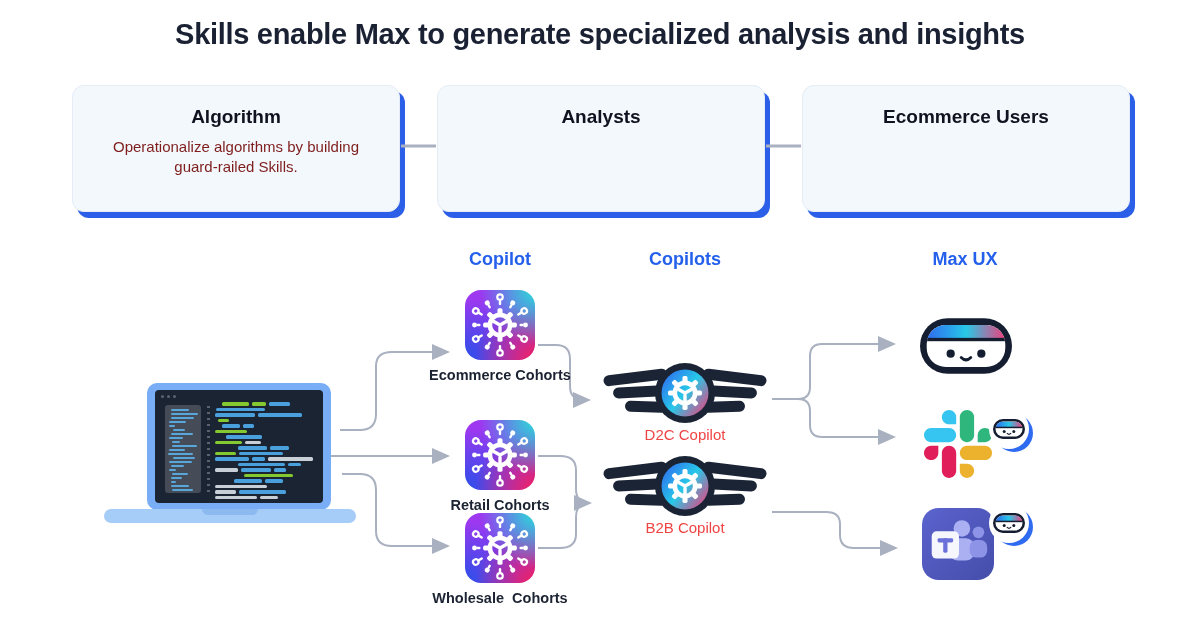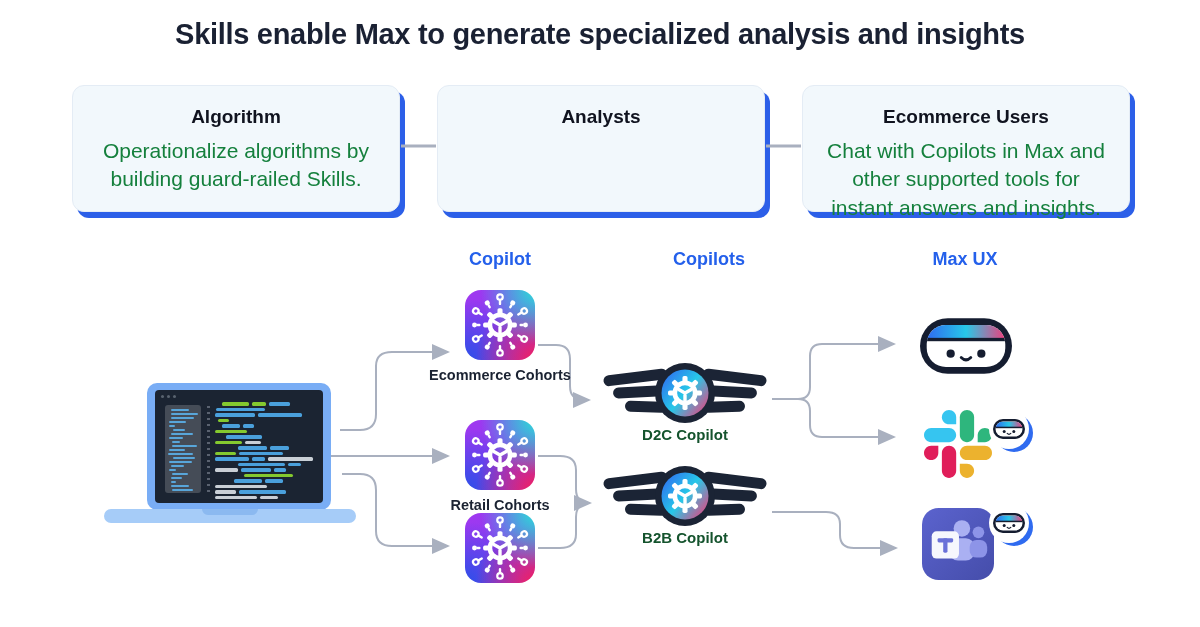--- a/index.html
+++ b/index.html
@@ -10,31 +10,31 @@
   
   .main-title { position:absolute; top:18px; left:0; width:1200px; text-align:center;
     font-size:29px; font-weight:800; color:#1a2133; letter-spacing:-0.3px; }
 
   
   .role-card { position:absolute; top:85px; width:328px; height:127px;
     background:#f2f8fc; border:1px solid #e4ecf5; border-radius:12px;
     box-shadow:5px 6px 0 #2c5fe8; padding:20px 18px 10px;
     display:flex; flex-direction:column; align-items:center; text-align:center; }
   .role-card h2 { font-size:19px; font-weight:700; color:#10131f; margin-bottom:9px; }
-  .role-card p { font-size:21px; line-height:1.35; color:#15803d; }
+  .role-card p { font-size:15px; line-height:1.35; color:#7f1d1d; }
   #card-developers { left:72px; }
   #card-analysts { left:437px; }
   #card-business { left:802px; }
 
   
   .col-label { position:absolute; top:249px; text-align:center;
     font-size:18px; font-weight:700; color:#2460eb; }
   #col-algorithm { left:95px;  width:282px; }
   #col-skills    { left:440px; width:120px; }
-  #col-copilots  { left:625px; width:120px;text-align:right; }
+  #col-copilots  { left:625px; width:120px; }
   #col-maxux     { left:905px; width:120px; }
 
   
   .laptop-screen { position:absolute; left:147px; top:383px; width:184px; height:127px;
     background:#79adf5; border-radius:10px; padding:7px 8px; }
   .laptop-display { position:relative; width:100%; height:100%; background:#1b2432;
     border-radius:4px; overflow:hidden; }
   .win-dot { position:absolute; top:5px; width:3px; height:3px; border-radius:50%; background:#59636f; }
   .laptop-minimap { position:absolute; left:10px; top:15px; width:36px; height:88px;
     background:#454c57; border-radius:3px; padding:4px 3px; overflow:hidden; }
@@ -58,23 +58,23 @@
       radial-gradient(circle at 100% 100%, #f31f5e 0%, rgba(243,31,94,0) 60%),
       radial-gradient(circle at 0% 100%,   #2b4fe8 0%, rgba(43,79,232,0) 62%),
       linear-gradient(135deg,#a238f0,#7a3cf0); }
   .skill-label { margin-top:7px; font-size:14.5px; font-weight:700; color:#1b2332; white-space:pre-wrap; }
   #skill-ecommerce { top:290px; }
   #skill-retail    { top:420px; }
   #skill-wholesale { top:513px; }
 
   
   .copilot { position:absolute; left:597px; width:176px; text-align:center; }
-  .copilot-label { margin-top:-4px; font-size:15px; font-weight:700; color:#14532d; }
+  .copilot-label { margin-top:-4px; font-size:15px; font-weight:400; color:#ef4444; }
   #copilot-d2c { top:360px; }
-  #copilot-b2b { top:463px; }
+  #copilot-b2b { top:453px; }
 
   
   .maxbot-wrap { position:absolute; left:920px; top:318px; }
   .slack-wrap  { position:absolute; left:924px; top:410px; }
   .teams-wrap  { position:absolute; left:922px; top:508px; }
   .bot-badge   { position:absolute; }
   #slack-badge { left:64px; top:-2px; }
   #teams-badge { left:66px; top:-6px; }
   .slack-wrap, .teams-wrap { width:70px; }
 
@@ -155,21 +155,20 @@
 
   <div class="role-card" id="card-developers">
     <h2>Algorithm</h2>
     <p>Operationalize algorithms by building guard-railed Skills.</p>
   </div>
   <div class="role-card" id="card-analysts">
     <h2>Analysts</h2>
   </div>
   <div class="role-card" id="card-business">
     <h2>Ecommerce Users</h2>
-    <p>Chat with Copilots in Max and other supported tools for instant answers and insights.</p>
   </div>
 
   <div class="col-label" id="col-skills">Copilot</div>
   <div class="col-label" id="col-copilots">Copilots</div>
   <div class="col-label" id="col-maxux">Max UX</div>
 
   <svg id="wires">
     <defs>
       <marker id="arr" markerWidth="10" markerHeight="8" refX="8" refY="4" orient="auto">
         <path d="M0,0 L9,4 L0,8 Z" fill="#a9b0bf"></path>
@@ -314,20 +313,21 @@
         </svg>
     </div>
     <div class="skill-label">Retail Cohorts</div>
   </div>
   <div class="skill" id="skill-wholesale">
     <div class="skill-icon">
       <svg width="66" height="66" viewBox="-36 -36 72 72">
           <use href="#hub"></use>
         </svg>
     </div>
+    <div class="skill-label">Wholesale  Cohorts</div>
   </div>
 
   <div class="copilot" id="copilot-d2c">
     <svg width="176" height="66" viewBox="0 0 176 66">
       <g fill="#1b2435">
         <rect x="6" y="8" width="64" height="11" rx="5.5" transform="rotate(-7 70 13)"></rect>
         <rect x="16" y="25" width="54" height="11" rx="5.5" transform="rotate(-3 70 30)"></rect>
         <rect x="28" y="42" width="42" height="11" rx="5.5" transform="rotate(2 70 47)"></rect>
         <g transform="translate(176,0) scale(-1,1)">
           <rect x="6" y="8" width="64" height="11" rx="5.5" transform="rotate(-7 70 13)"></rect>

